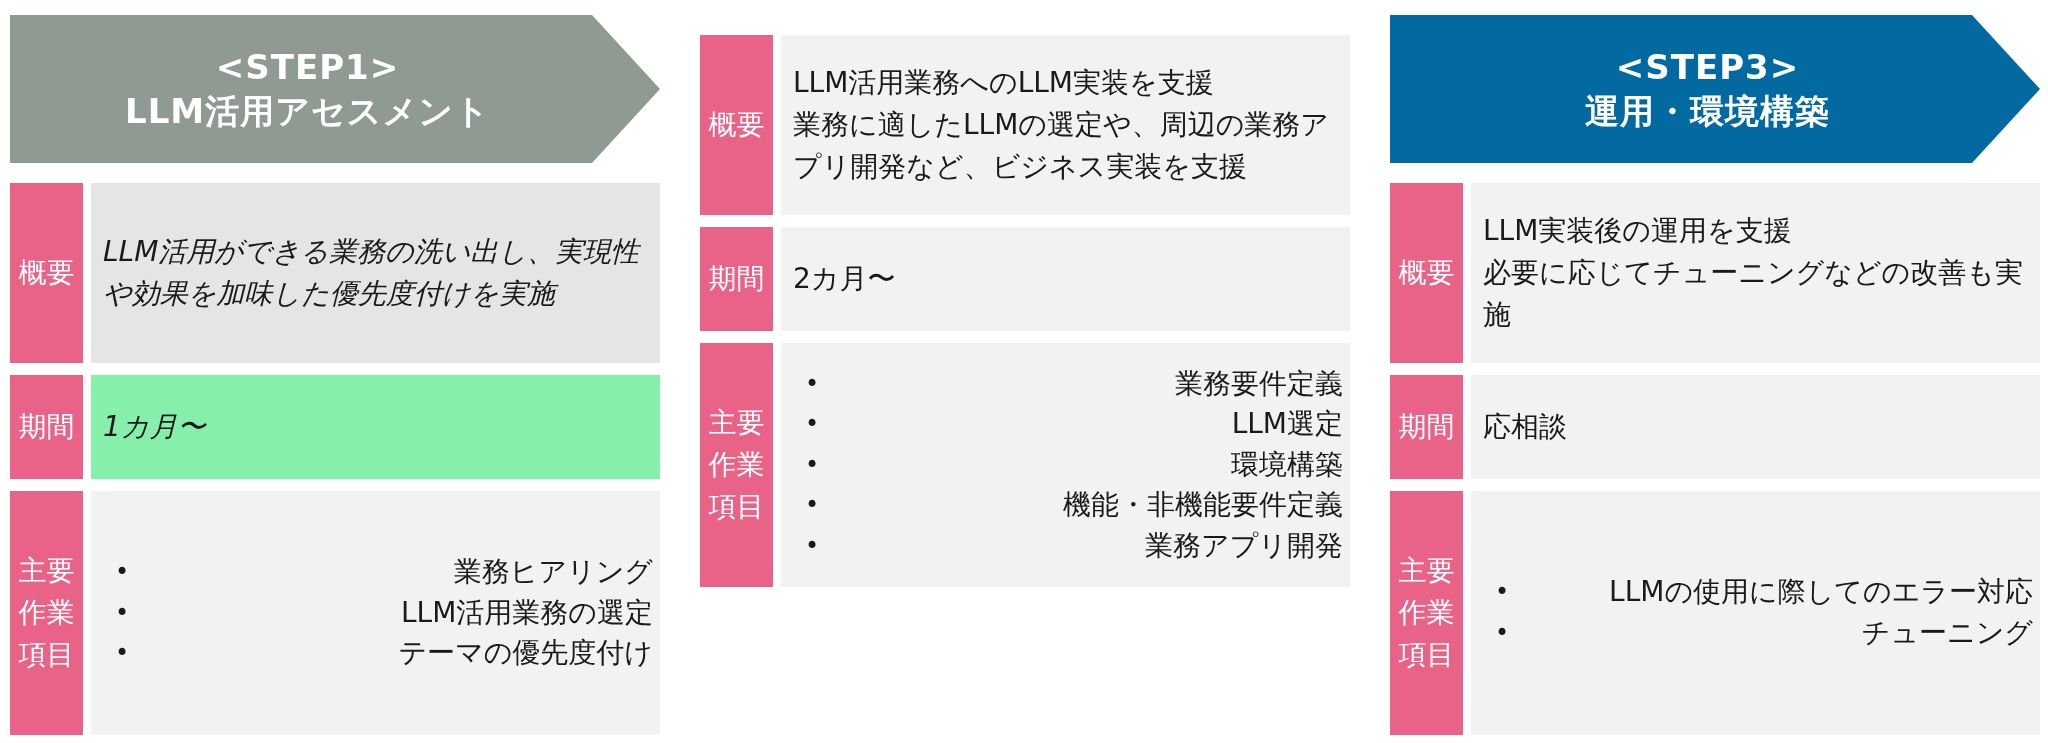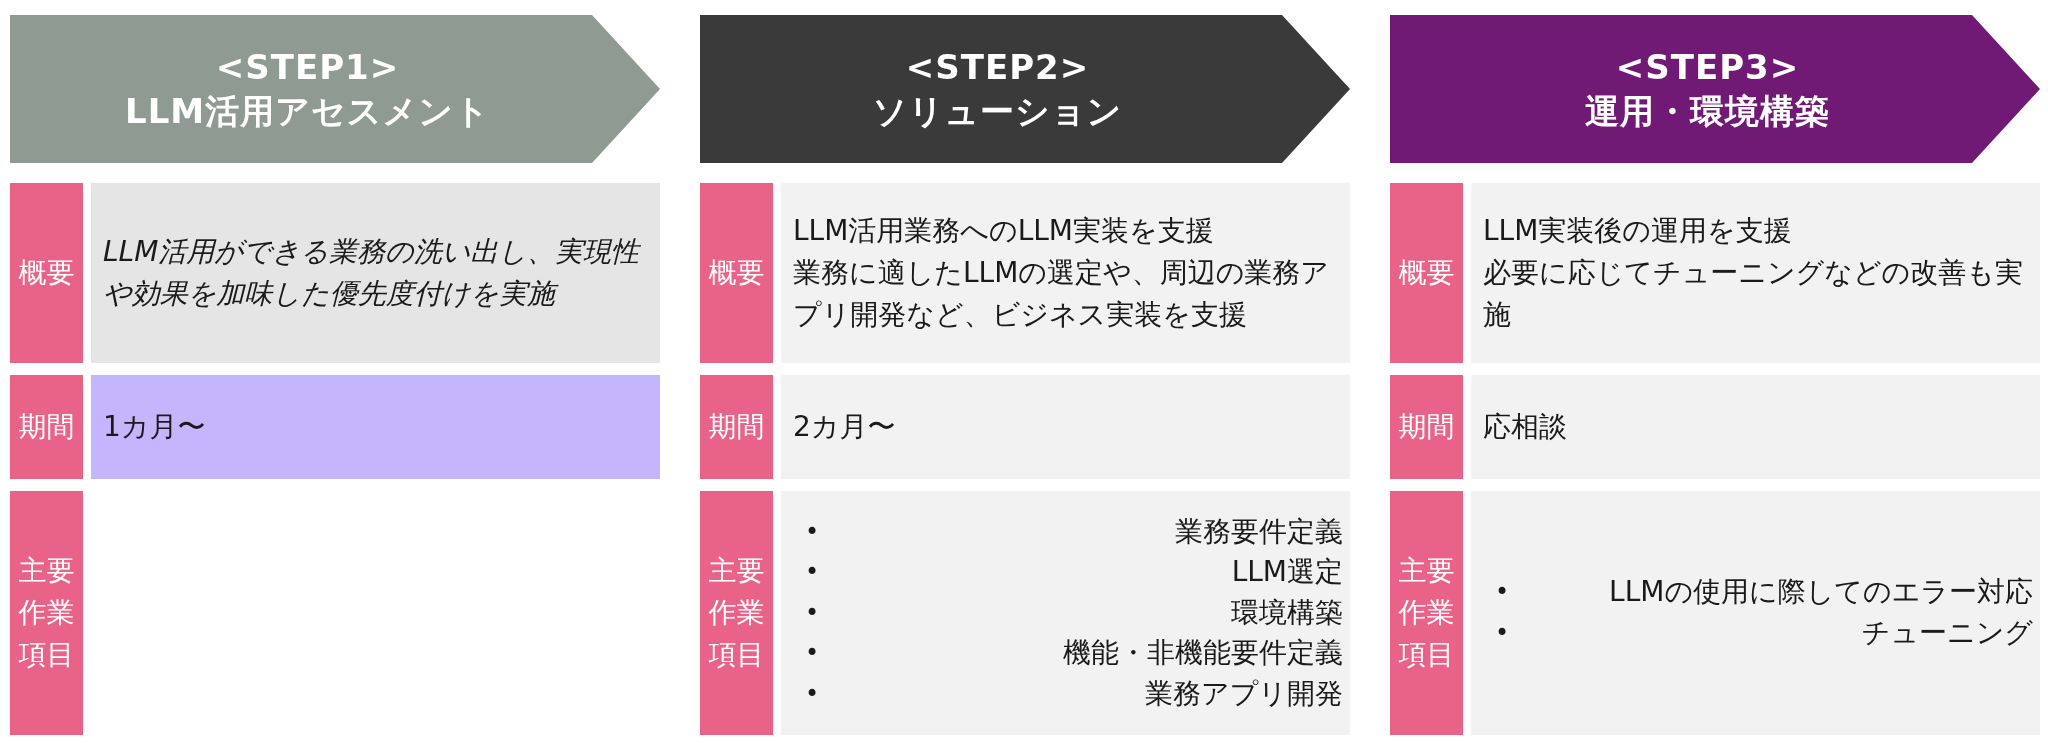--- a/index.html
+++ b/index.html
@@ -64,36 +64,39 @@
     </header>
     <div class="row row-overview">
       <div class="label" style="background: rgb(233, 98, 135);">概要</div>
       <div class="content" style="background: #e5e5e5; font-style: italic;">
         <p>LLM活用ができる業務の洗い出し、実現性や効果を加味した優先度付けを実施</p>
         <p></p>
       </div>
     </div>
     <div class="row row-period">
       <div class="label" style="background: rgb(233, 98, 135);">期間</div>
-      <div class="content" style="background: #c4b5fd;">
+      <div class="content" style="background: #86efac; font-style: italic;">
         <p>1カ月〜</p>
       </div>
     </div>
     <div class="row row-tasks">
       <div class="label" style="background: rgb(233, 98, 135);">主要
 作業
 項目</div>
+      <div class="content" style="background: rgb(242, 242, 242);">
+        <ul>
+            <li>業務ヒアリング</li>
+            <li>LLM活用業務の選定</li>
+            <li>テーマの優先度付け</li>
+          </ul>
+      </div>
     </div>
   </section>
 
   <section class="col">
-    <header class="arrow" style="background: rgb(58, 58, 58);">
-      <div>&lt;STEP2&gt;</div>
-      <div>ソリューション</div>
-    </header>
     <div class="row row-overview">
       <div class="label" style="background: rgb(233, 98, 135);">概要</div>
       <div class="content" style="background: rgb(242, 242, 242);">
         <p>LLM活用業務へのLLM実装を支援</p>
         <p>業務に適したLLMの選定や、周辺の業務アプリ開発など、ビジネス実装を支援</p>
       </div>
     </div>
     <div class="row row-period">
       <div class="label" style="background: rgb(233, 98, 135);">期間</div>
       <div class="content" style="background: rgb(242, 242, 242); justify-content: center;">
@@ -110,21 +113,21 @@
             <li>LLM選定</li>
             <li>環境構築</li>
             <li>機能・非機能要件定義</li>
             <li>業務アプリ開発</li>
           </ul>
       </div>
     </div>
   </section>
 
   <section class="col">
-    <header class="arrow" style="background: #701a75; padding-left: 40px;">
+    <header class="arrow" style="background: #0369a1; padding-left: 40px;">
       <div>&lt;STEP3&gt;</div>
       <div>運用・環境構築</div>
     </header>
     <div class="row row-overview">
       <div class="label" style="background: rgb(233, 98, 135);">概要</div>
       <div class="content" style="background: rgb(242, 242, 242);">
         <p>LLM実装後の運用を支援</p>
         <p>必要に応じてチューニングなどの改善も実施</p>
       </div>
     </div>

